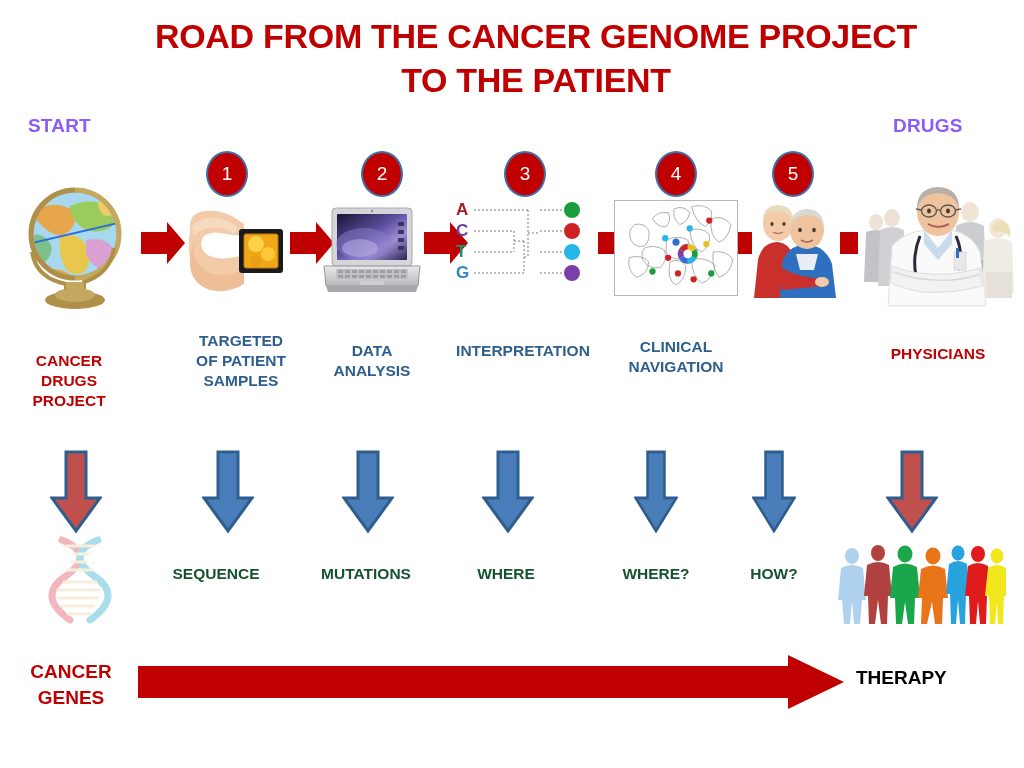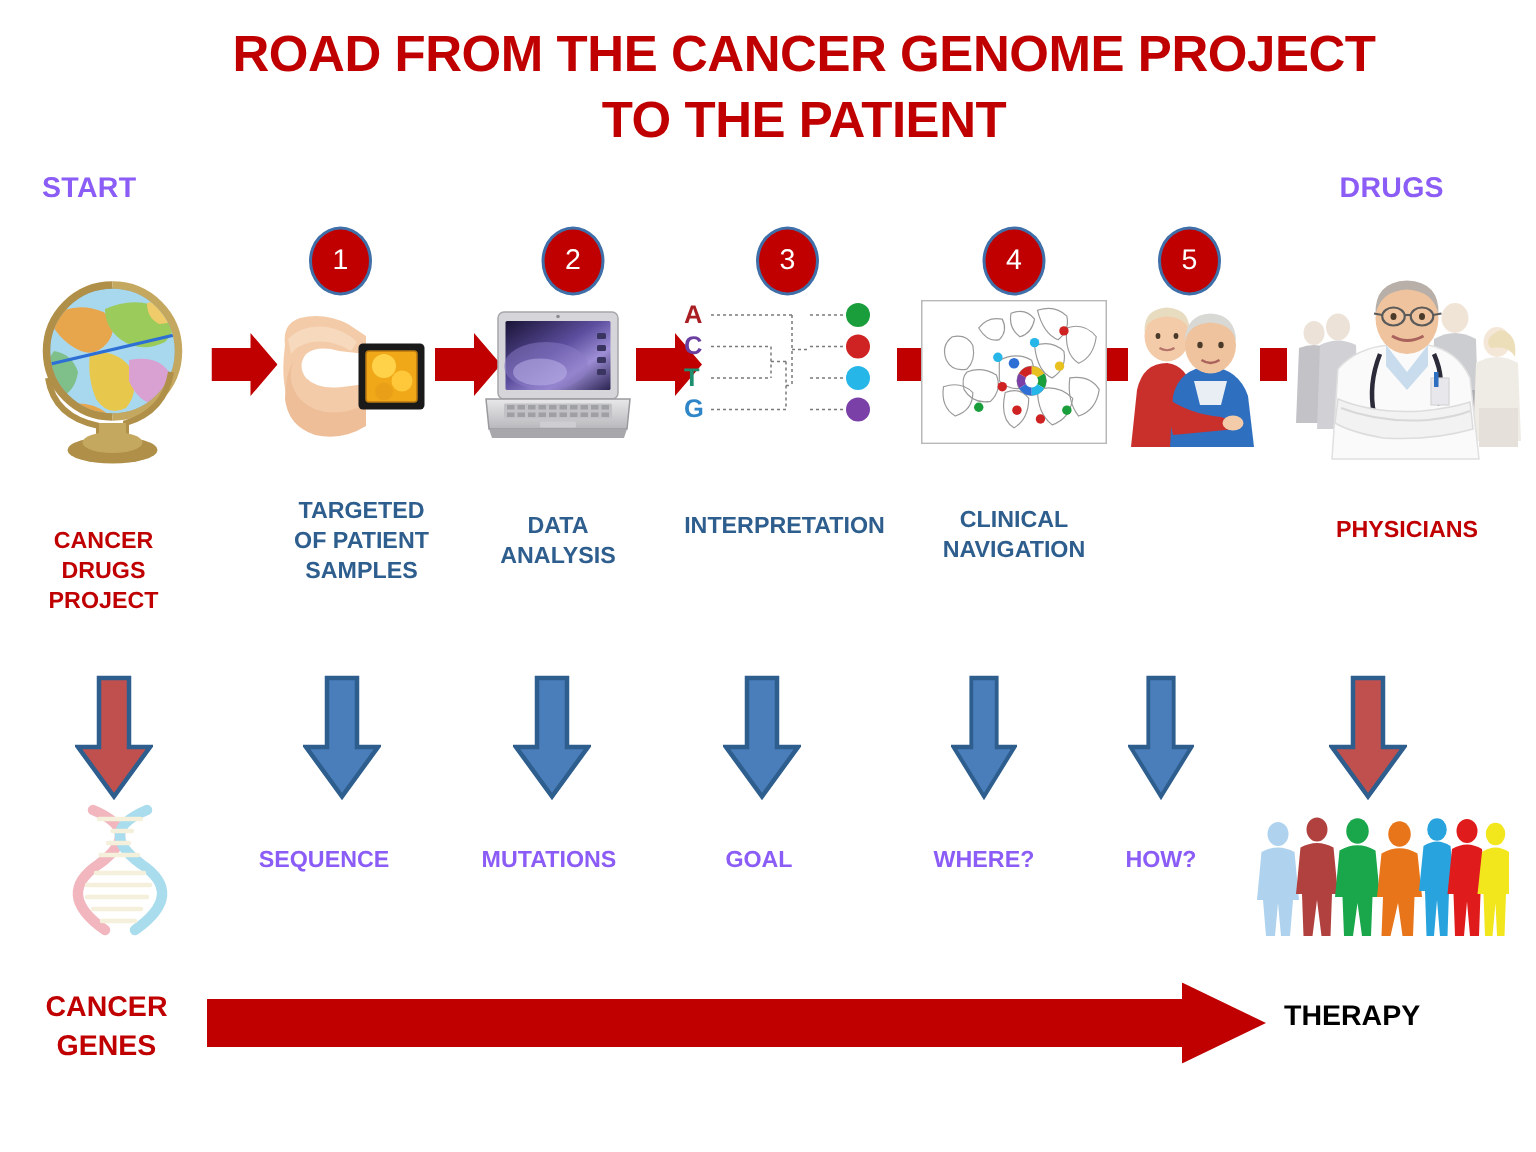--- a/index.html
+++ b/index.html
@@ -106,21 +106,21 @@
   .darrow { position: absolute; top: 450px; width: 52px; height: 84px; }
   .darrow svg { display:block; width:100%; height:100%; }
 
   
   .sublabel {
     position: absolute;
     text-align: center;
     font-weight: bold;
     font-size: 15.5px;
     line-height: 19px;
-    color: #8b5cf6;
+    color: #14532d;
     top: 564px;
   }
 
   
   #dna-img { left: 36px; top: 534px; width: 88px; height: 92px; }
   #people-img { left: 836px; top: 544px; width: 170px; height: 82px; }
 
   
   #big-arrow { position: absolute; left: 138px; top: 655px; width: 706px; height: 54px; }
   #big-arrow svg { display:block; width:100%; height:100%; }
@@ -533,21 +533,21 @@
       </g>
       <g>
         <ellipse cx="161" cy="12" rx="6.5" ry="7.5" fill="#F2E61C"></ellipse>
         <path d="M152 24 Q161 18 170 24 L172 52 L168 52 L167 80 L162 80 L161 58 L159 80 L154 80 L153 52 L149 52 Z" fill="#F2E61C"></path>
       </g>
     </svg>
   </div>
 
   <div class="sublabel" style="left:152px; width:128px;">SEQUENCE</div>
   <div class="sublabel" style="left:300px; width:132px;">MUTATIONS</div>
-  <div class="sublabel" style="left:452px; width:108px;">GOAL</div>
+  <div class="sublabel" style="left:452px; width:108px;">WHERE</div>
   <div class="sublabel" style="left:602px; width:108px;">WHERE?</div>
   <div class="sublabel" style="left:722px; width:104px;">HOW?</div>
 
   <div id="big-arrow">
     <svg viewBox="0 0 706 54" preserveAspectRatio="none">
       <polygon points="0,11 650,11 650,0 706,27 650,54 650,43 0,43" fill="#C00000"></polygon>
     </svg>
   </div>
 
   <div id="cancer-genes-label">

